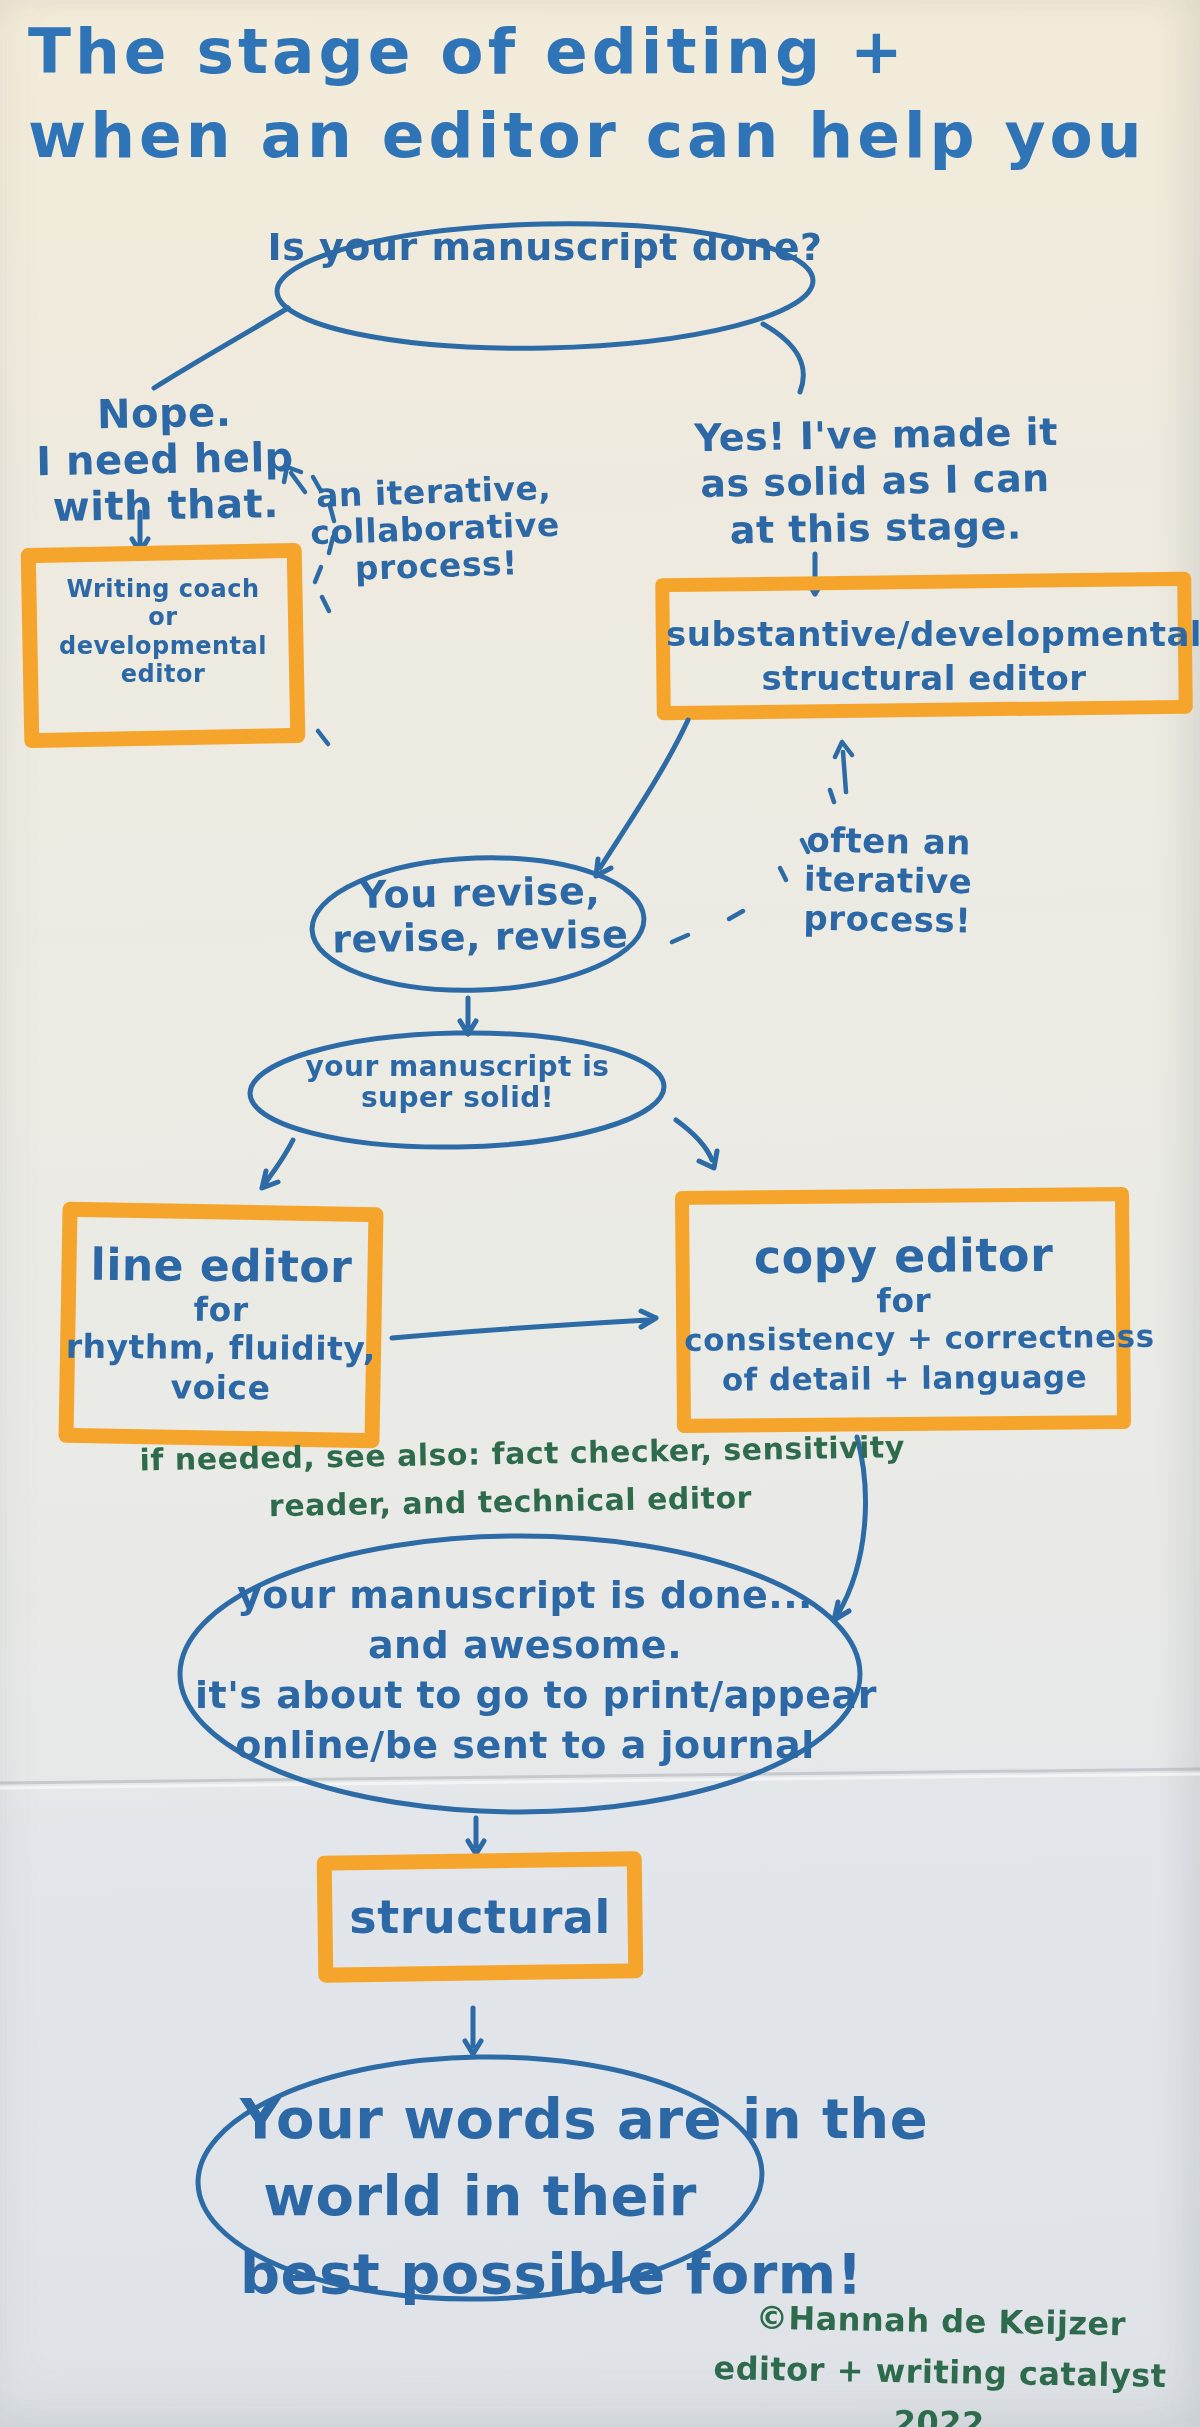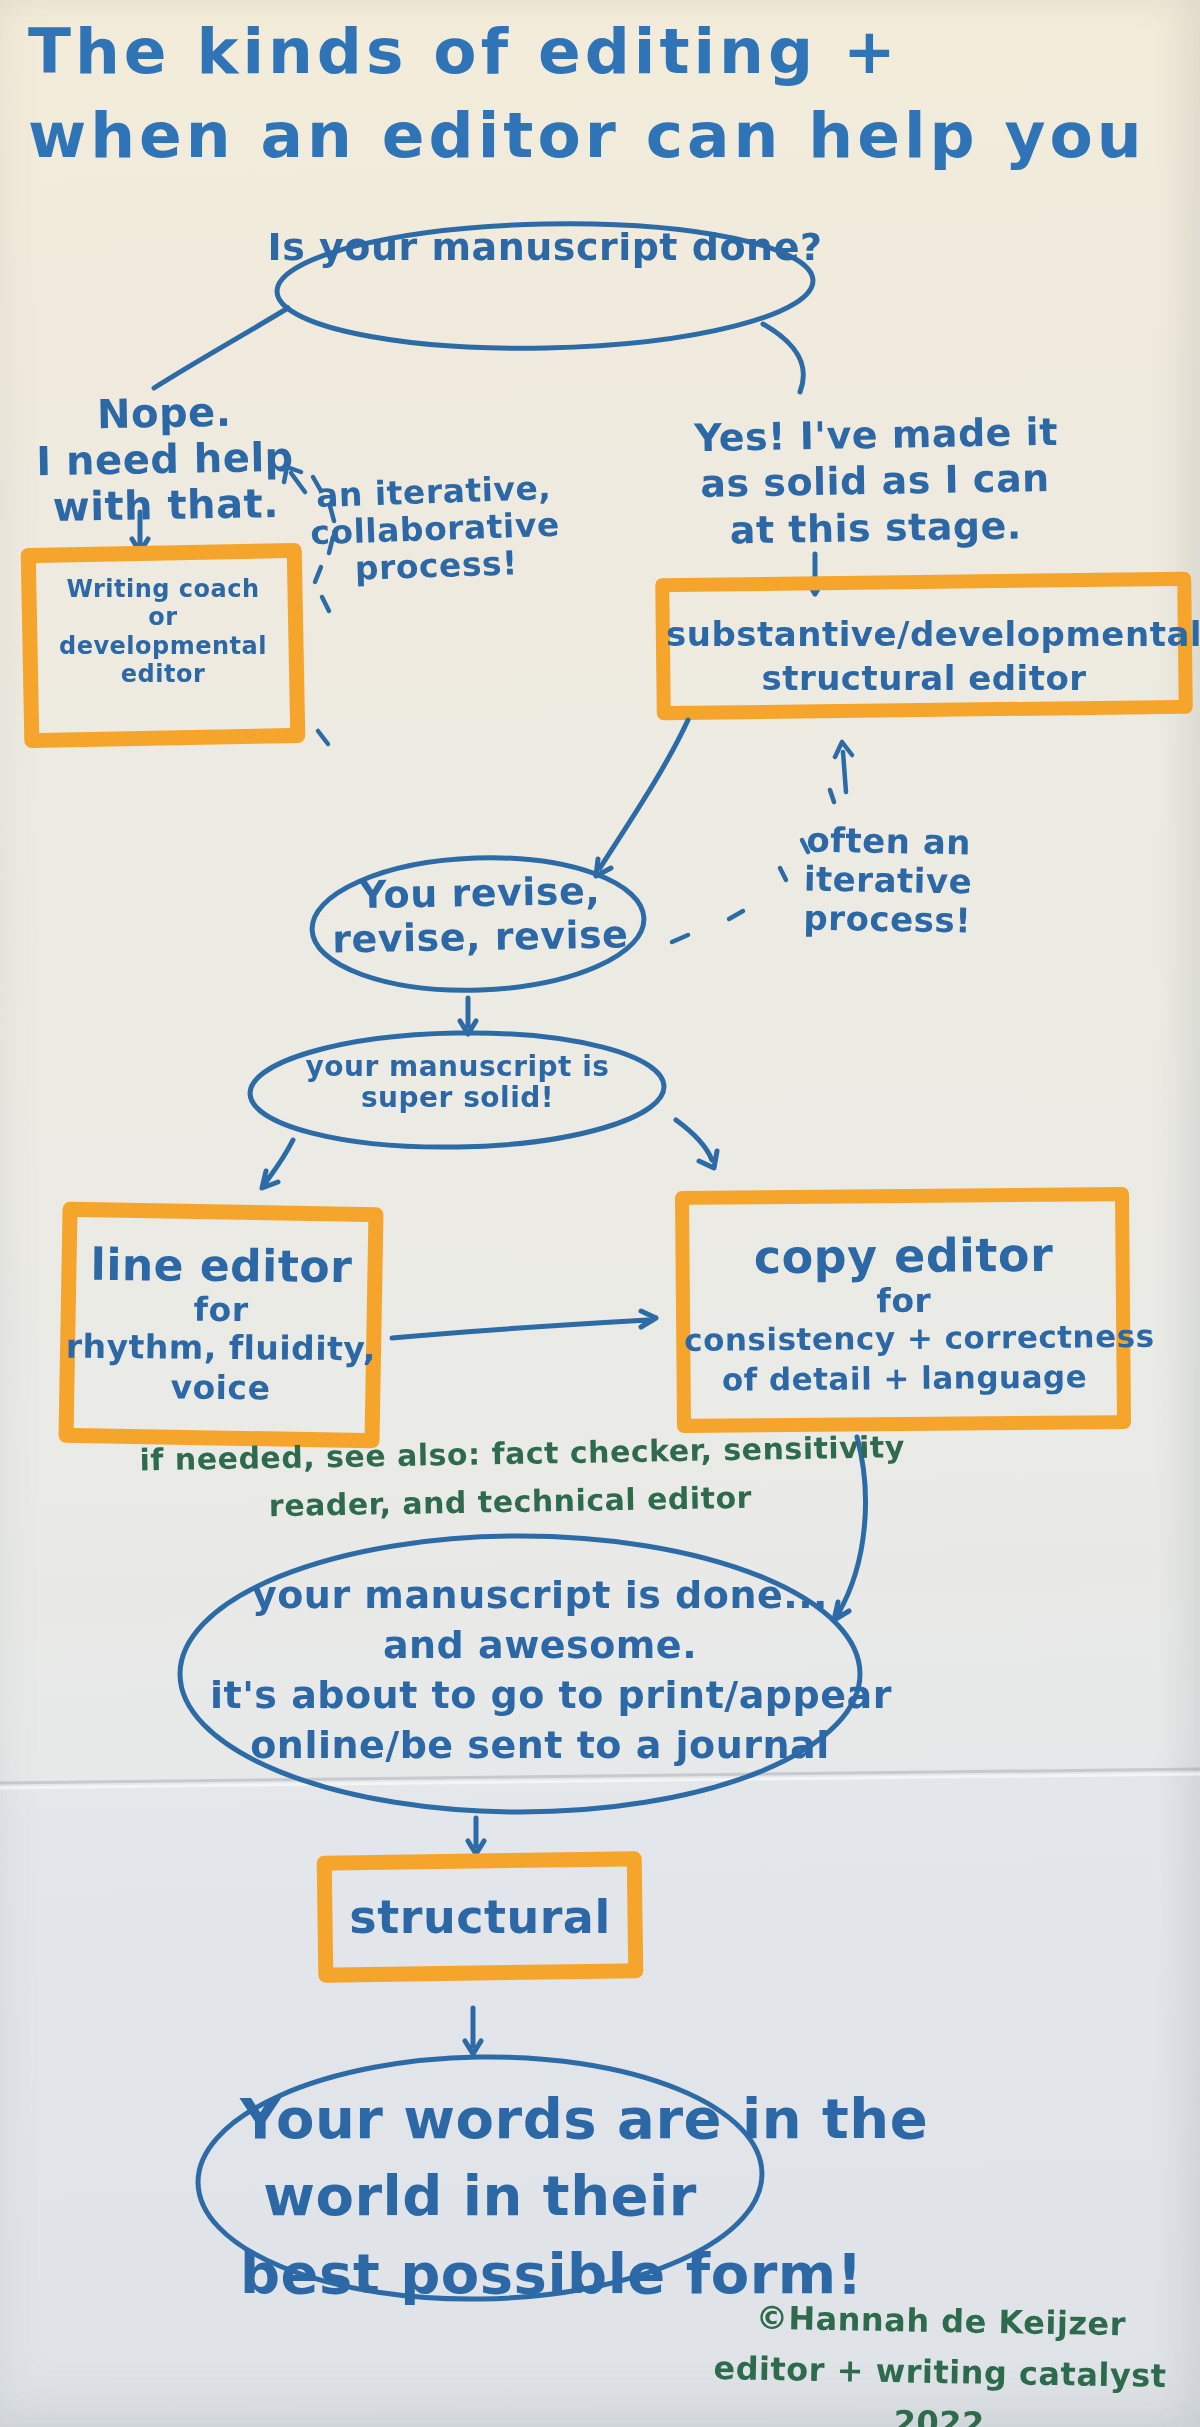--- a/index.html
+++ b/index.html
@@ -97,21 +97,21 @@
 
     <path class="ink" d="M476,1818 L476,1846 M476,1854 L468,1841 M476,1854 L484,1841"></path>
 
     <rect class="marker" stroke-width="15" x="325" y="1861" width="310" height="112" transform="rotate(-0.8 480 1917)"></rect>
 
     <path class="ink" d="M473,2008 L473,2046 M473,2054 L465,2041 M473,2054 L481,2041"></path>
 
     <ellipse class="ink" cx="480" cy="2178" rx="282" ry="121" transform="rotate(-1 480 2178)"></ellipse>
   </svg>
 
-  <div class="hand" style="left:28px;top:10px;width:1160px;text-align:left;font-size:63px;line-height:1.33;letter-spacing:4px;color:#2f74b6;">The kinds of editing +
+  <div class="hand" style="left:28px;top:10px;width:1160px;text-align:left;font-size:63px;line-height:1.33;letter-spacing:4px;color:#2f74b6;">The stage of editing +
 when an editor can help you</div>
 
   <div class="hand" style="left:265px;top:225px;width:560px;font-size:38px;">Is your manuscript done?</div>
 
   <div class="hand" style="left:30px;top:390px;width:270px;font-size:40px;line-height:1.15;transform:rotate(-1deg);">Nope.
 I need help
 with that.</div>
 
   <div class="hand" style="left:310px;top:474px;width:250px;font-size:33px;line-height:1.12;transform:rotate(-2deg);">an iterative,
 collaborative
@@ -149,21 +149,21 @@
   <div style="position:absolute;left:684px;top:1228px;width:440px;text-align:center;transform:rotate(-0.5deg);">
     <div class="hand" style="position:static;font-size:46px;line-height:56px;">copy editor</div>
     <div class="hand" style="position:static;font-size:33px;line-height:34px;">for</div>
     <div class="hand" style="position:static;font-size:31px;line-height:40px;">consistency + correctness
 of detail + language</div>
   </div>
 
   <div class="hand green" style="left:140px;top:1430px;width:740px;font-size:30px;line-height:1.6;transform:rotate(-1deg);">if needed, see also: fact checker, sensitivity
 reader, and technical editor</div>
 
-  <div class="hand" style="left:195px;top:1570px;width:660px;font-size:38px;line-height:1.32;margin-left:15px;">your manuscript is done...
+  <div class="hand" style="left:195px;top:1570px;width:660px;font-size:38px;line-height:1.32;">your manuscript is done...
 and awesome.
 it's about to go to print/appear
 online/be sent to a journal</div>
 
   <div class="hand" style="left:330px;top:1890px;width:300px;font-size:46px;">structural</div>
 
   <div class="hand" style="left:240px;top:2080px;width:480px;font-size:56px;line-height:1.38;">Your words are in the
 world in their
 best possible form!</div>
 

